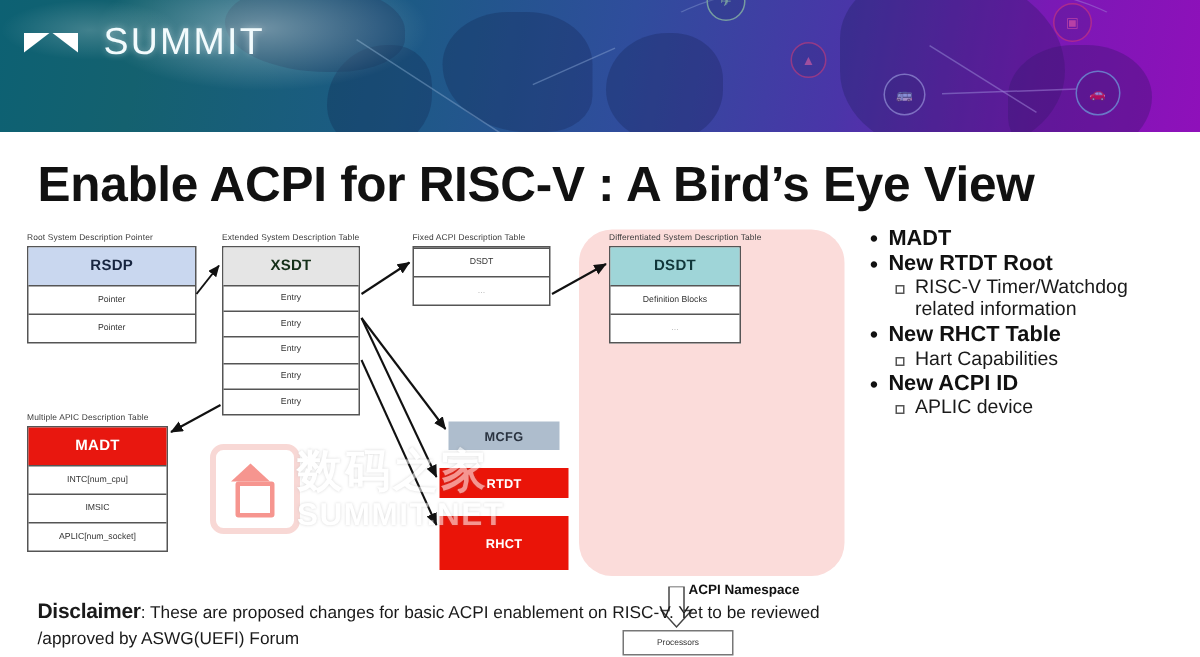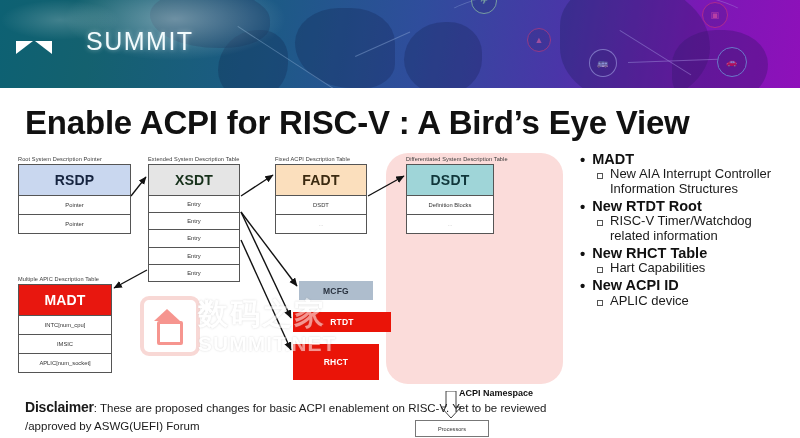--- a/index.html
+++ b/index.html
@@ -9,21 +9,21 @@
   
   #banner{position:absolute;left:0;top:0;width:800px;height:88px;overflow:hidden;
     background:linear-gradient(100deg,#0d6173 0%,#14616f 12%,#1d5a86 34%,#2f4d9c 52%,#4a35a8 70%,#7a19b5 86%,#8f10ba 100%);}
   #banner .mapwrap{position:absolute;inset:0;opacity:.55;}
   #banner .node{position:absolute;border:1.4px solid rgba(190,215,245,.75);border-radius:50%;
     display:flex;align-items:center;justify-content:center;font-size:9px;color:#cfe2ff;background:rgba(20,30,70,.25);}
   #banner .node.pink{border-color:#d43a6e;color:#e8629a;}
   #banner .node.teal{border-color:#57c8d6;color:#7fe0ea;}
   #banner .line{position:absolute;border-top:1.2px solid rgba(185,210,240,.55);transform-origin:0 0;}
   #banner .curve{position:absolute;border:1.2px solid rgba(185,210,240,.5);border-color:rgba(185,210,240,.5) transparent transparent transparent;border-radius:50%;}
-  #logo{position:absolute;left:16px;top:27px;display:flex;align-items:flex-end;gap:26px;}
+  #logo{position:absolute;left:16px;top:14px;display:flex;align-items:center;gap:9px;}
   #logo .mark{position:relative;width:44px;height:17px;}
   #logo .mark .t1{position:absolute;left:0;top:2px;width:0;height:0;
     border-left:17px solid #fff;border-bottom:13px solid transparent;border-top:0 solid transparent;}
   #logo .mark .t2{position:absolute;left:19px;top:2px;width:0;height:0;
     border-right:17px solid #fff;border-bottom:13px solid transparent;}
   #logo .wd{font-size:25px;letter-spacing:1.5px;color:#f2fbfd;font-weight:400;
     filter:blur(.35px);text-shadow:0 0 5px rgba(255,255,255,.45);}
   #banner .haze{position:absolute;left:60px;top:-24px;width:230px;height:86px;border-radius:50%;
     background:radial-gradient(ellipse at center,rgba(255,255,255,.38),rgba(255,255,255,0) 68%);}
   #banner .haze2{position:absolute;left:0px;top:0px;width:120px;height:40px;border-radius:50%;
@@ -32,38 +32,38 @@
 
   
   #title{position:absolute;left:25px;top:104px;font-size:33px;font-weight:bold;
     letter-spacing:-.2px;color:#111;white-space:nowrap;}
 
   
   #diagram{position:absolute;left:0;top:148px;width:575px;height:244px;}
   .grp{position:absolute;}
   .caption{font-size:5.6px;color:#3a3a3a;white-space:nowrap;margin-bottom:1.5px;letter-spacing:.1px;}
   .tbl{border:1px solid #555;background:#fff;}
-  .tbl .hd{text-align:center;font-weight:bold;font-size:14px;padding:7px 0 7px;letter-spacing:.2px;}
+  .tbl .hd{text-align:center;font-weight:bold;font-size:10px;padding:7px 0 7px;letter-spacing:.2px;}
   .tbl .row{border-top:1px solid #555;text-align:center;font-size:5.8px;color:#333;padding:6px 0;}
 
   #g-rsdp{left:18px;top:8px;width:113px;}
   #g-rsdp .hd{background:#c9d7ef;color:#16243f;}
   #g-xsdt{left:148px;top:8px;width:92px;}
   #g-xsdt .hd{background:#e5e5e5;color:#16301a;}
   #g-xsdt .row{padding:5.2px 0;}
   #g-fadt{left:275px;top:8px;width:92px;}
   #g-fadt .hd{background:#fbdfbd;color:#3b2a10;}
   #g-madt{left:18px;top:128px;width:94px;}
   #g-madt .hd{background:#e8170f;color:#fff;}
 
   
   .flat{position:absolute;text-align:center;font-weight:bold;font-size:8.5px;
     color:#fff;letter-spacing:.2px;display:flex;align-items:center;justify-content:center;}
   #b-mcfg{left:299px;top:133px;width:74px;height:19px;background:#aebdcd;color:#2a3340;}
-  #b-rtdt{left:293px;top:164px;width:98px;height:20px;background:#ea1408;}
+  #b-rtdt{left:293px;top:164px;width:86px;height:20px;background:#ea1408;}
   #b-rhct{left:293px;top:196px;width:86px;height:36px;background:#ea1408;}
 
   
   #pink{position:absolute;left:386px;top:5px;width:177px;height:231px;
     background:#fbdcda;border-radius:22px;}
   #g-dsdt{left:406px;top:8px;width:88px;}
   #g-dsdt .hd{background:#9fd5d8;color:#10363a;}
   #ns-label{position:absolute;left:459px;top:240px;font-size:9px;font-weight:bold;color:#111;}
   .pbox{position:absolute;background:#fff;border:1px solid #777;text-align:center;
     font-size:5.6px;color:#333;display:flex;align-items:center;justify-content:center;}
@@ -153,21 +153,20 @@
       <div class="row">Entry</div>
       <div class="row">Entry</div>
       <div class="row">Entry</div>
       <div class="row">Entry</div>
     </div>
   </div>
 
   <div class="grp" id="g-fadt">
     <div class="caption">Fixed ACPI Description Table</div>
     <div class="tbl">
-      <div class="hd">FADT</div>
       <div class="row">DSDT</div>
       <div class="row" style="color:#bbb;">...</div>
     </div>
   </div>
 
   <div class="grp" id="g-madt">
     <div class="caption">Multiple APIC Description Table</div>
     <div class="tbl">
       <div class="hd">MADT</div>
       <div class="row">INTC[num_cpu]</div>
@@ -234,24 +233,20 @@
   </div>
   <div class="cn">数码之家</div>
   <div class="en">SUMMIT.NET</div>
 </div>
 
 <div id="bullets">
   <div class="b1">
     <span class="dot">•</span>
     <span>MADT</span>
   </div>
-  <div class="b2">
-    <span class="sq"></span>
-    <span>New AIA Interrupt Controller Information Structures</span>
-  </div>
 
   <div class="b1">
     <span class="dot">•</span>
     <span>New RTDT Root</span>
   </div>
   <div class="b2">
     <span class="sq"></span>
     <span>RISC-V Timer/Watchdog related information</span>
   </div>
 

